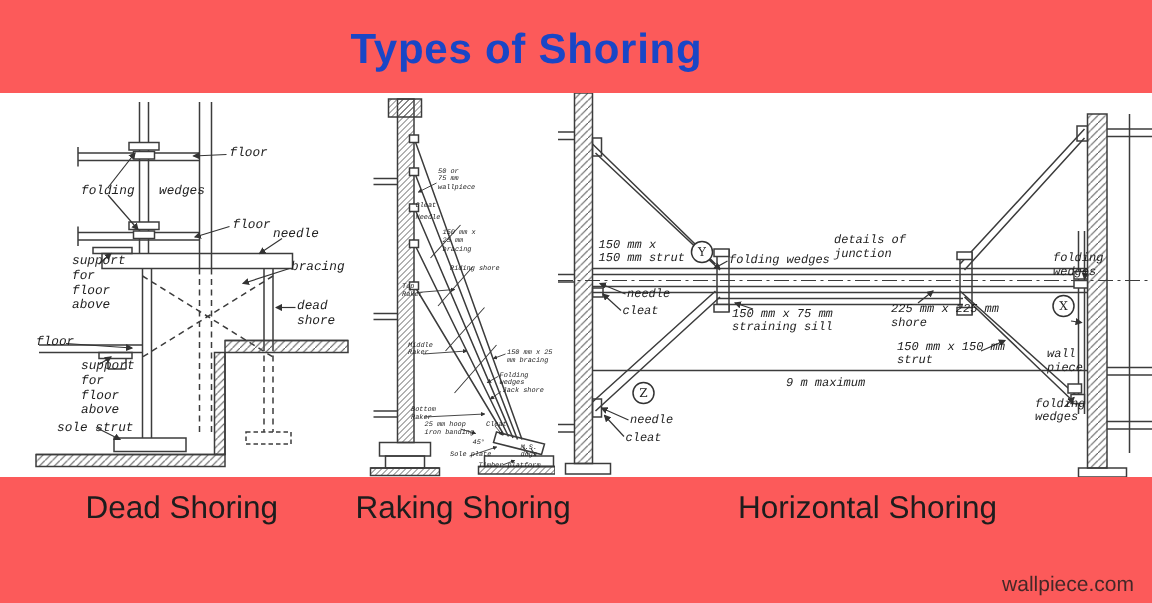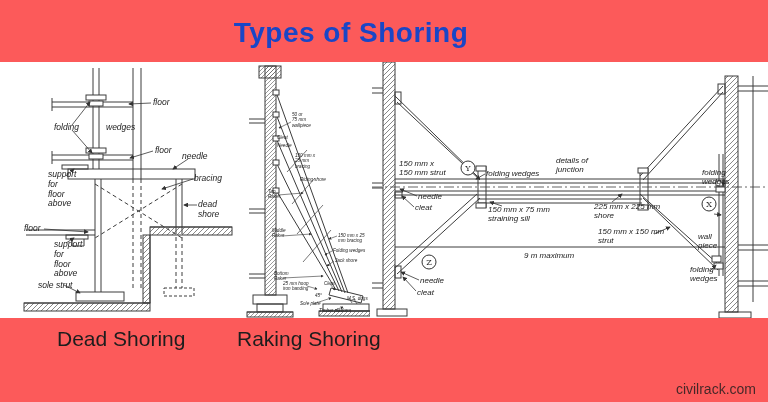--- a/index.html
+++ b/index.html
@@ -8,21 +8,21 @@
   .title{position:absolute;top:17px;left:0;width:768px;text-align:center;transform:translateX(-33px);
          font-size:28px;font-weight:bold;color:var(--blue,#1946C6);letter-spacing:0.5px;}
   .canvas{position:absolute;top:62px;left:0;width:768px;height:256px;background:#ffffff;}
   .panel{position:absolute;top:0;height:256px;}
   .panel-dead{left:10px;width:230px;}
   .panel-raking{left:245px;width:125px;}
   .panel-horizontal{left:372px;width:396px;}
   .panel svg{position:absolute;left:0;top:0;}
   .labels{position:absolute;left:0;top:0;width:100%;height:100%;pointer-events:none;}
   .dlabel{position:absolute;white-space:pre-line;line-height:1.15;color:#222;
-          font-family:Liberation Sans, sans-serif;font-style:italic;}
+          font-family:Liberation Mono, monospace;font-style:italic;}
   .panel-dead .dlabel{font-size:8.5px;}
   .panel-raking .dlabel{font-size:4.6px;}
   .panel-horizontal .dlabel{font-size:8px;}
   .mark{position:absolute;width:13px;height:13px;border:1px solid #333;border-radius:50%;
         display:flex;align-items:center;justify-content:center;font-size:8px;font-style:normal;
         color:#222;transform:translate(-50%,-50%);background:#fff;font-family:"DejaVu Serif",serif;}
   .caption{position:absolute;top:327px;font-size:21px;color:var(--caption,#1d1d1d);}
   .caption-dead{left:57px;}
   .caption-raking{left:237px;}
   .caption-horizontal{left:492px;}
@@ -302,15 +302,16 @@
           <span class="mark" style="left: 96px; top: 106px;">Y</span>
           <span class="mark" style="left: 337px; top: 142px;">X</span>
           <span class="mark" style="left: 57px; top: 200px;">Z</span>
         </div>
     </div>
 
   </div>
 
   <span class="caption caption-raking">Raking Shoring</span>
   <span class="caption caption-dead">Dead Shoring</span>
-
-  <div class="watermark">civilrack.com</div>
+  <span class="caption caption-horizontal">Horizontal Shoring</span>
+
+  <div class="watermark">wallpiece.com</div>
 </div>
 
 </body></html>

